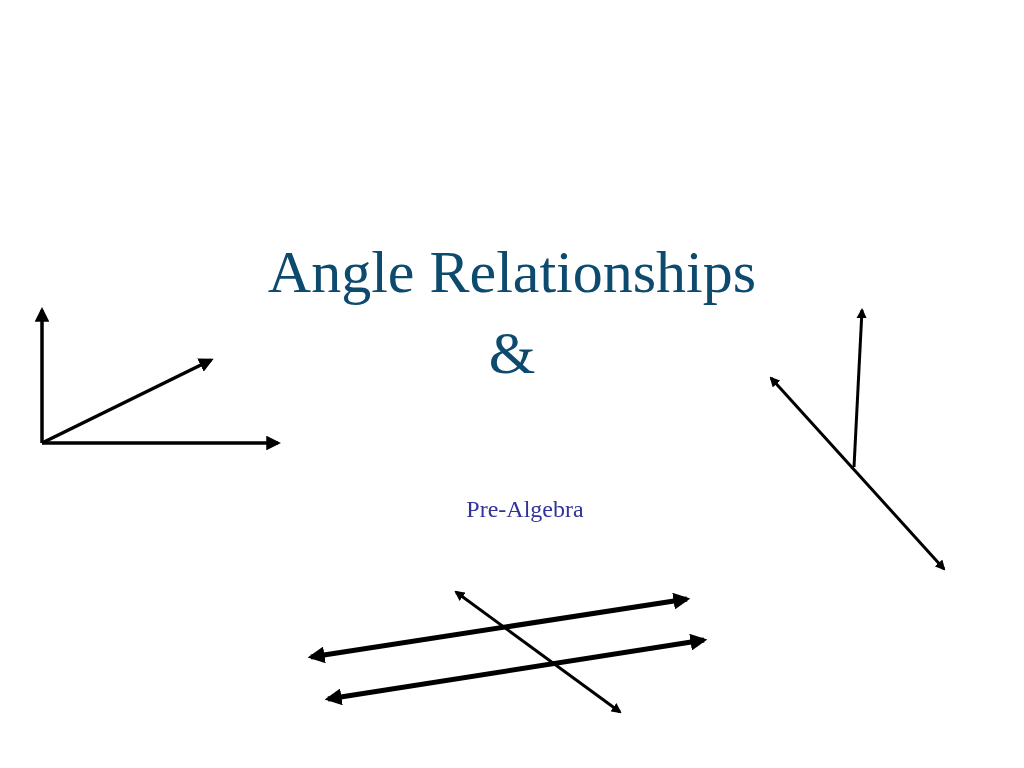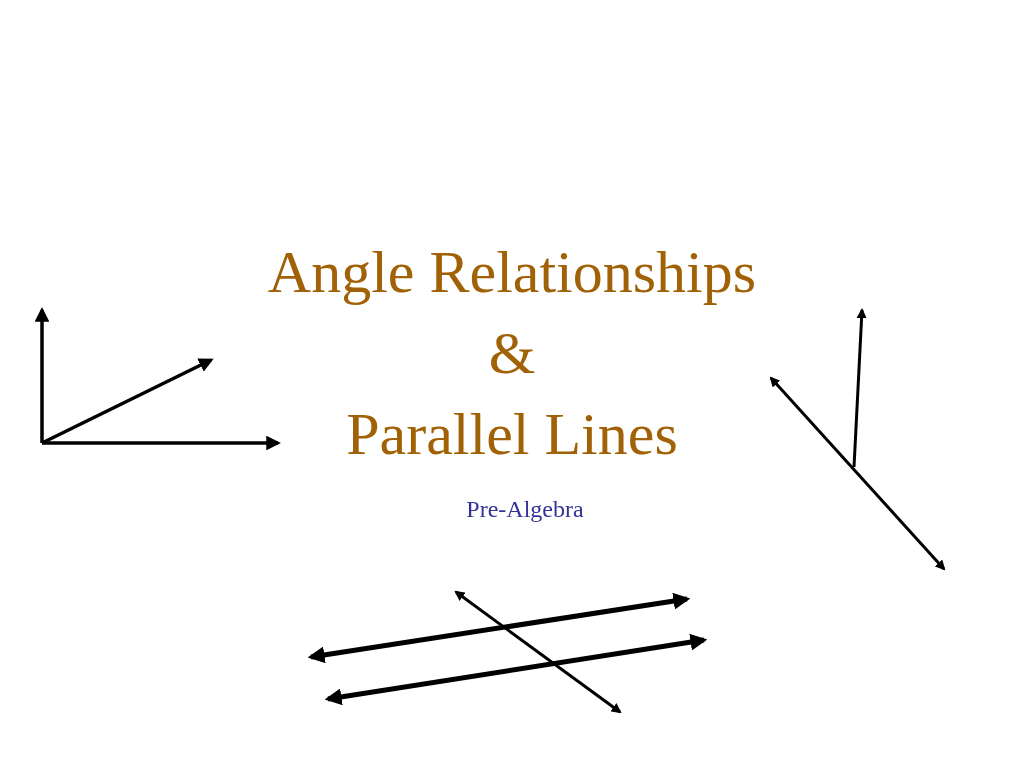--- a/index.html
+++ b/index.html
@@ -77,21 +77,20 @@
       <line x1="854" y1="467" x2="862" y2="310" stroke="#000" stroke-width="3" marker-end="url(#ahs)"></line>
     </g>
 
     <g>
       <line x1="311" y1="657" x2="687" y2="599" stroke="#000" stroke-width="5" marker-start="url(#ahs)" marker-end="url(#ahs)"></line>
       <line x1="328" y1="699" x2="704" y2="640" stroke="#000" stroke-width="5" marker-start="url(#ahs)" marker-end="url(#ahs)"></line>
       <line x1="456" y1="592" x2="620" y2="712" stroke="#000" stroke-width="3" marker-start="url(#ahs)" marker-end="url(#ahs)"></line>
     </g>
   </svg>
 
-  <div class="title" style="color:#a16207;">
+  <div class="title" style="color:#0c4a6e;">
     <span class="line">Angle Relationships</span>
     <span class="line">&amp;</span>
-    <span class="line">Parallel Lines</span>
   </div>
 
   <div class="subtitle" style="color:#333399;">Pre-Algebra</div>
 
 </div>
 
 </body></html>

